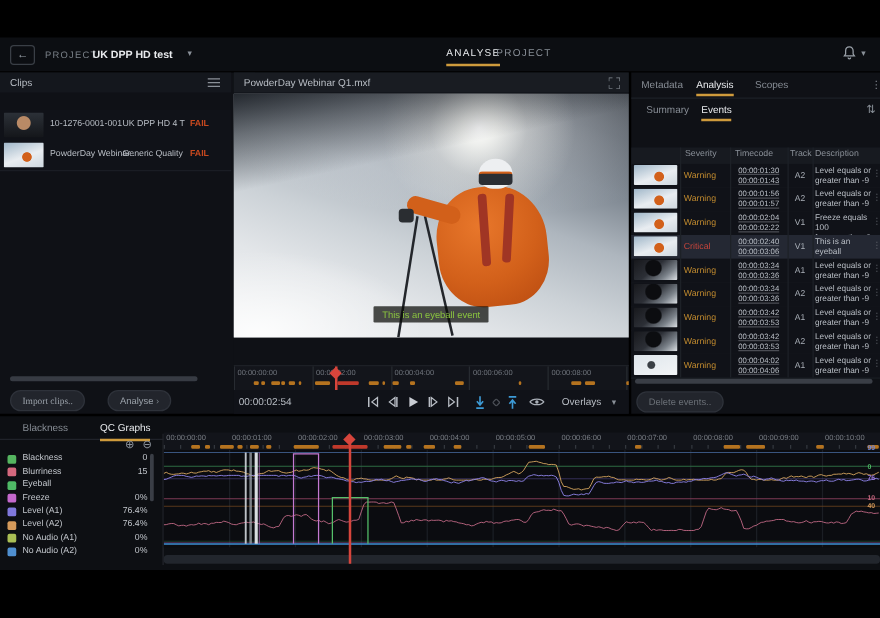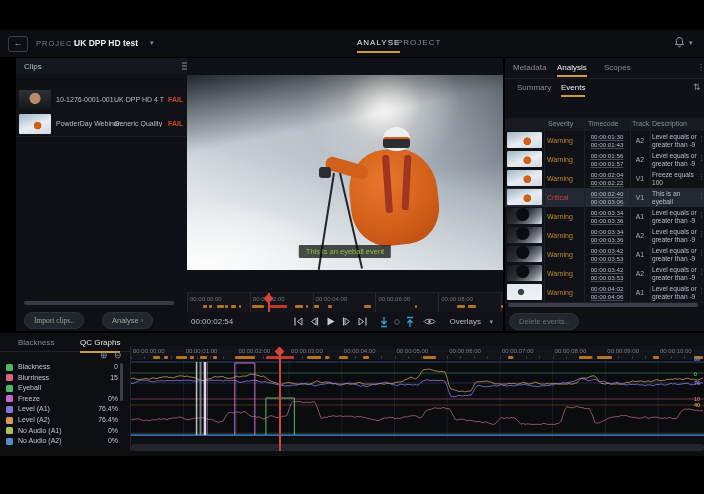--- a/index.html
+++ b/index.html
@@ -93,21 +93,21 @@
     <span class="toptab" style="left:397px;">PROJECT</span>
     <span class="abs" style="left:674px;top:6px;">
       <svg width="11" height="12" viewBox="0 0 11 12">
           <path d="M5.5 1.5c-2 0-3 1.6-3 3.2v2.5L1.5 8.6h8L8.5 7.2V4.7c0-1.6-1-3.2-3-3.2z" fill="none" stroke="#9aa1a9" stroke-width="1"></path>
           <path d="M4.5 10a1 1 0 0 0 2 0" fill="none" stroke="#9aa1a9" stroke-width="1"></path>
         </svg>
     </span>
     <span class="chev abs" style="left:689px;top:9px;">▾</span>
   </div>
 
-  <div class="panel" style="left:16px;top:58px;width:204px;height:273px;">
+  <div class="panel" style="left:0;top:58px;width:204px;height:273px;">
     <div class="clips-hdr">
       <span class="abs" style="left:8px;top:4px;font-size:8px;color:#b9bec5;">Clips</span>
       <span class="abs" style="left:166px;top:4px;">
         <svg width="10" height="8" viewBox="0 0 10 8">
             <path d="M0 1h10M0 4h10M0 7h10" stroke="#8a9098" stroke-width="1"></path>
           </svg>
       </span>
     </div>
     <div id="clips-rows">
         <div class="clip-row" style="left: 0px; top: 30px;">
@@ -122,20 +122,28 @@
           <div style="position: absolute; left: 98px; top: 8px; font-size: 7px; color: rgb(185, 190, 197); white-space: nowrap; width: 50px; overflow: hidden;">Generic Quality Te..</div>
           <div style="position: absolute; left: 152px; top: 8px; font-size: 7px; color: rgb(200, 73, 31); font-weight: bold;">FAIL</div>
         </div>
       </div>
     <div class="hscroll" style="left:8px;top:243px;width:150px;"></div>
     <div class="pillbtn" style="left:8px;top:254px;font-family:Liberation Serif, serif;">Import clips..</div>
     <div class="pillbtn" style="left:86px;top:254px;"><span>Analyse</span> <span style="color:#7a8088;">›</span></div>
   </div>
 
   <div class="panel" style="left:187px;top:58px;width:316px;height:273px;">
+    <div class="vtitle">
+      <span class="abs" style="left:8px;top:4px;font-size:8px;color:#b9bec5;">PowderDay Webinar Q1.mxf</span>
+      <span class="abs" style="left:300px;top:4px;">
+        <svg width="9" height="9" viewBox="0 0 9 9">
+            <path d="M0 3V0h3M6 0h3v3M9 6v3H6M3 9H0V6" fill="none" stroke="#8a9098" stroke-width="1"></path>
+          </svg>
+      </span>
+    </div>
     <div class="video">
       <div class="ridge"></div>
       <div class="spray"></div>
       <div class="pole" style="left:146px;top:98px;transform:rotate(9deg);"></div>
       <div class="pole" style="left:152px;top:98px;transform:rotate(-13deg);"></div>
       <div class="jacket"></div>
       <div class="strap1"></div>
       <div class="strap2"></div>
       <div class="arm"></div>
       <div class="glove"></div>

